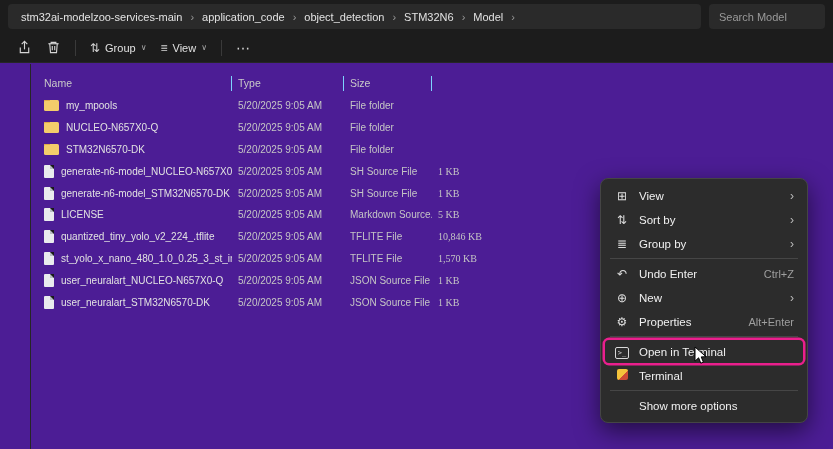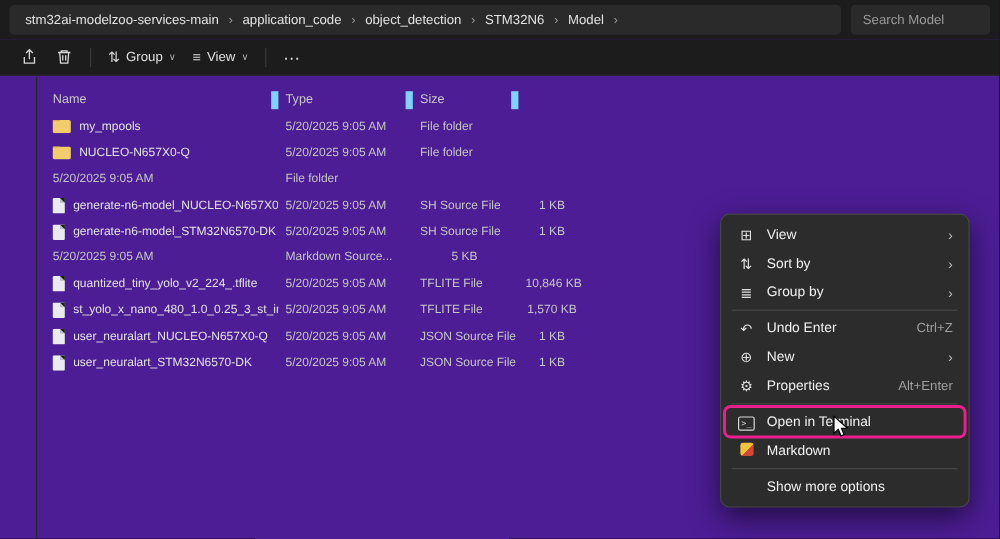--- a/index.html
+++ b/index.html
@@ -26,26 +26,26 @@
   .tbtn svg{display:block;}
   .tglyph{font-size:12px;color:#d6d6d6;line-height:1;}
   .chev{font-size:8px;color:#a8a8a8;line-height:1;}
   .vsep{width:1px;height:16px;background:#3a3a3a;margin:0 7px;}
   .more{font-size:14px;letter-spacing:1px;color:#d6d6d6;}
 
   
   .gutterline{position:absolute;left:30px;top:64px;bottom:0;width:1px;background:#262626;}
   .grid{display:grid;grid-template-columns:194px 112px 88px 58px;align-items:center;}
   .hdr{position:absolute;left:38px;top:72px;height:22px;font-size:10.5px;color:#c9c9c9;}
-  .hcell{height:15px;line-height:15px;padding-left:6px;border-right:6px solid #7dd3fc;cursor:default;}
+  .hcell{height:15px;line-height:15px;padding-left:6px;border-right:1px solid #7dd3fc;cursor:default;}
   .rows{position:absolute;left:38px;top:95px;}
   .row{height:21.8px;font-size:10px;cursor:default;}
   .cell{padding-left:6px;color:#c5c5c5;white-space:nowrap;overflow:hidden;}
   .cell.namec{display:flex;align-items:center;color:#e2e2e2;}
-  .cell.sizec{text-align:center;padding-right:8px;}
+  .cell.sizec{text-align:left;padding-right:8px;font-family:Liberation Serif, serif;}
   .ficon{flex:none;margin-right:7px;position:relative;display:inline-block;}
   .ficon.folder{width:15px;height:11px;background:#f3cd6b;border-radius:1.5px;}
   .ficon.folder::before{content:"";position:absolute;left:0;top:-2px;width:6px;height:3px;
                         background:#e0ab49;border-radius:1.5px 1.5px 0 0;}
   .ficon.file{width:10px;height:13px;background:#e9ebee;border-radius:1px;}
   .ficon.file::before{content:"";position:absolute;right:0;top:0;border-style:solid;
                       border-width:0 4px 4px 0;border-color:#191919 #191919 #b9bec5 #b9bec5;}
 
   
   .cmenu{position:absolute;left:600px;top:178px;width:208px;background:#2c2c2c;
@@ -150,20 +150,24 @@
       <div class="cell namec">
           <span class="ficon folder"></span>
           <span>NUCLEO-N657X0-Q</span>
         </div>
       <div class="cell">5/20/2025 9:05 AM</div>
       <div class="cell">File folder</div>
       <div class="cell sizec"></div>
     </div>
 
     <div class="row grid">
+      <div class="cell namec">
+          <span class="ficon folder"></span>
+          <span>STM32N6570-DK</span>
+        </div>
       <div class="cell">5/20/2025 9:05 AM</div>
       <div class="cell">File folder</div>
       <div class="cell sizec"></div>
     </div>
 
     <div class="row grid">
       <div class="cell namec">
           <span class="ficon file"></span>
           <span>generate-n6-model_NUCLEO-N657X0-Q</span>
         </div>
@@ -176,20 +180,24 @@
       <div class="cell namec">
           <span class="ficon file"></span>
           <span>generate-n6-model_STM32N6570-DK</span>
         </div>
       <div class="cell">5/20/2025 9:05 AM</div>
       <div class="cell">SH Source File</div>
       <div class="cell sizec">1 KB</div>
     </div>
 
     <div class="row grid">
+      <div class="cell namec">
+          <span class="ficon file"></span>
+          <span>LICENSE</span>
+        </div>
       <div class="cell">5/20/2025 9:05 AM</div>
       <div class="cell">Markdown Source...</div>
       <div class="cell sizec">5 KB</div>
     </div>
 
     <div class="row grid">
       <div class="cell namec">
           <span class="ficon file"></span>
           <span>quantized_tiny_yolo_v2_224_.tflite</span>
         </div>
@@ -272,21 +280,21 @@
 
     <div class="msep"></div>
 
     <div class="mi annotated">
       <span class="micon"><span class="termglyph">&gt;_</span></span>
       <span class="mlbl">Open in Terminal</span>
     </div>
 
     <div class="mi">
       <span class="micon"><span class="wmglyph"></span></span>
-      <span class="mlbl">Markdown</span>
+      <span class="mlbl">Terminal</span>
     </div>
 
     <div class="msep"></div>
 
     <div class="mi">
       <span class="micon"></span>
       <span class="mlbl">Show more options</span>
     </div>
 
   </div>

